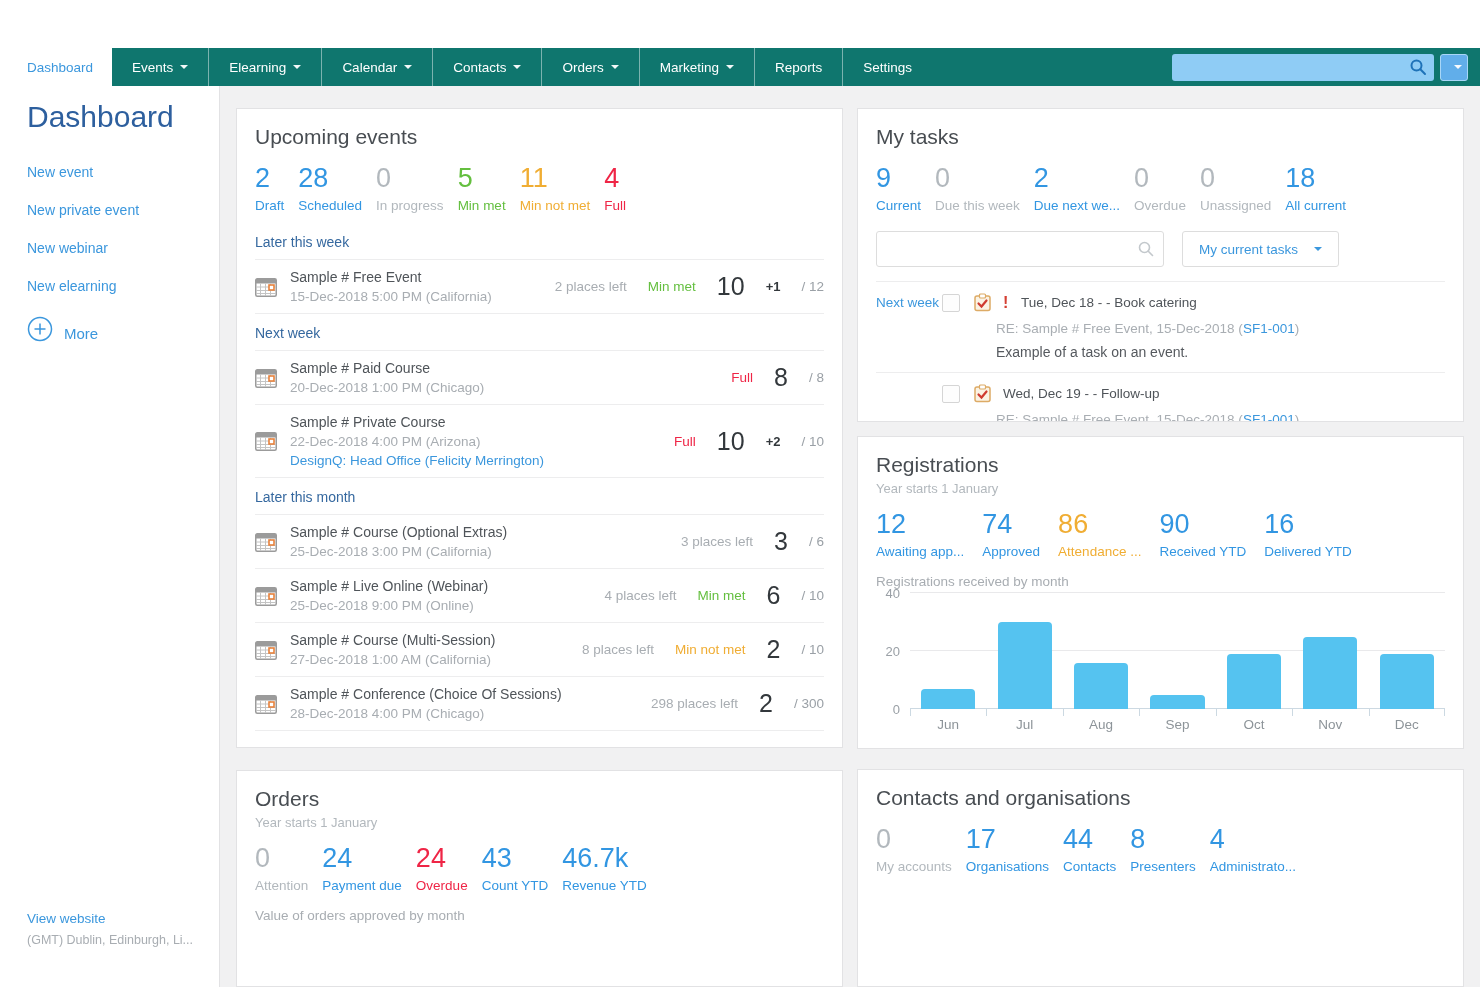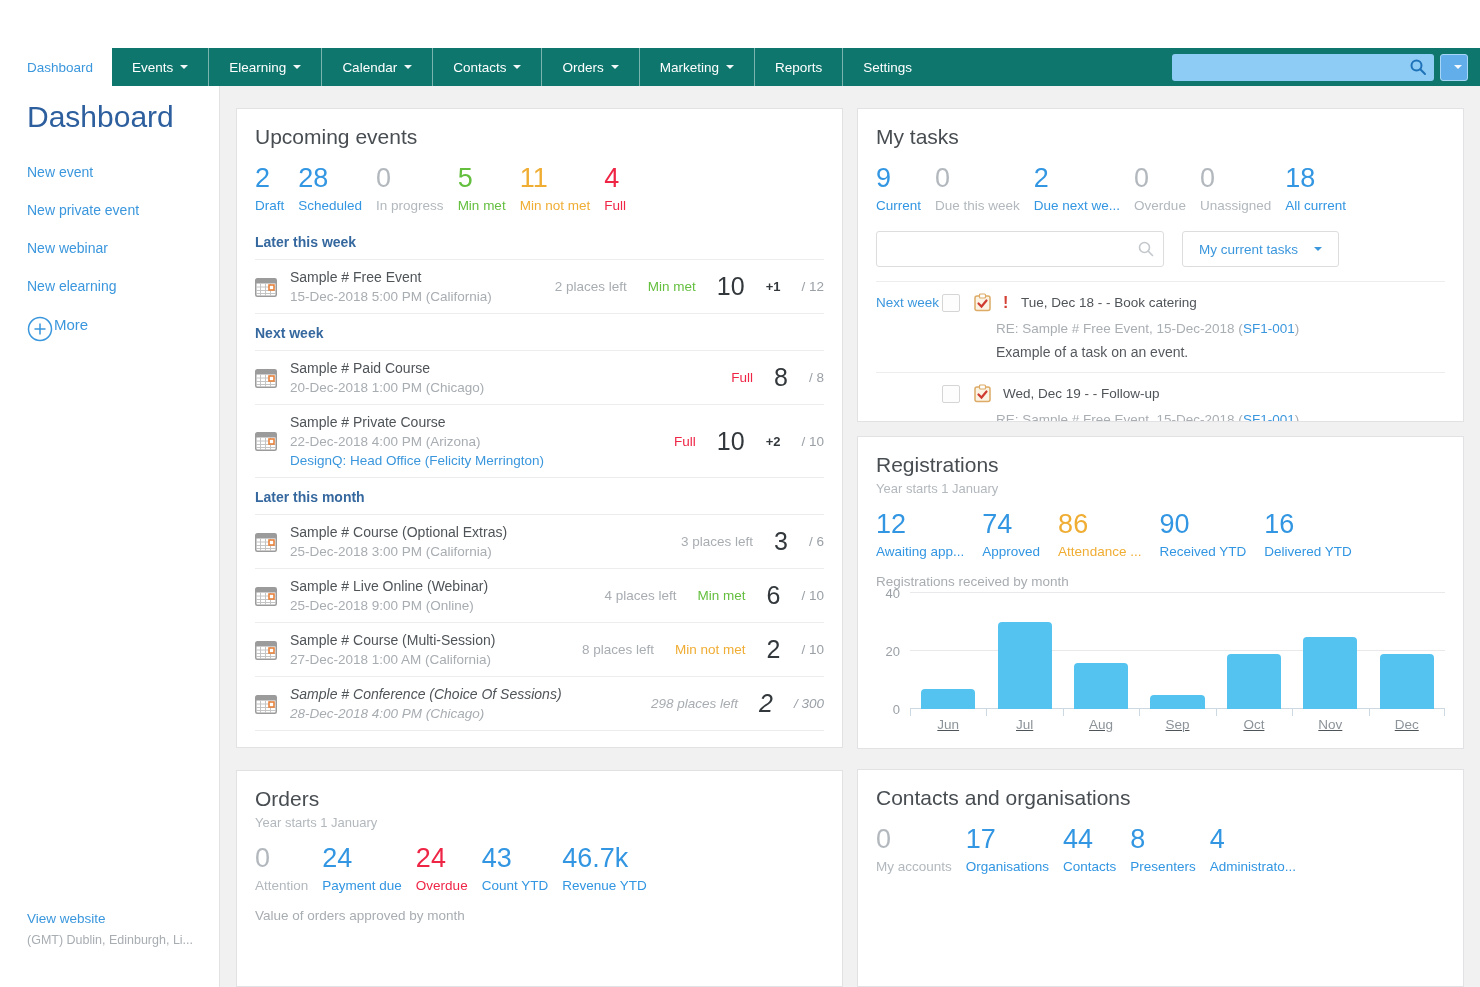--- a/index.html
+++ b/index.html
@@ -24,21 +24,21 @@
   
   .main-wrap { display:flex; height:901px; }
   .sidebar { width:220px; background:#fff; border-right:1px solid #e2e2e4; position:relative; padding:12px 0 0 27px; flex-shrink:0; }
   .content { flex:1; background:#f1f1f2; padding:22px 16px 0 16px; display:flex; gap:14px; overflow:hidden; }
   .col { width:607px; flex-shrink:0; display:flex; flex-direction:column; }
 
   
   .side-title { font-size:30px; line-height:38px; color:#2d5f9e; font-weight:400; }
   .side-links { margin-top:28px; }
   .side-link { display:block; color:#3b97dd; font-size:14px; margin-bottom:22px; cursor:pointer; text-decoration:none; }
-  .side-more { display:flex; align-items:flex-start; gap:1px; margin-top:4px; color:#3b97dd; font-size:15px; cursor:pointer; }
+  .side-more { display:flex; align-items:flex-end; gap:11px; margin-top:4px; color:#3b97dd; font-size:15px; cursor:pointer; }
   .side-footer { position:absolute; bottom:40px; left:27px; width:175px; }
   .side-footer a { color:#3b97dd; font-size:13.5px; cursor:pointer; text-decoration:none; }
   .side-tz { color:#a8adb2; font-size:12.5px; margin-top:7px; white-space:nowrap; overflow:hidden; }
 
   
   .panel { background:#fff; border:1px solid #e2e2e4; padding:14px 18px 16px 18px; }
   .panel-title { font-size:21px; font-weight:400; color:#484d52; line-height:27px; }
   .panel-sub { font-size:13px; color:#b2b8bd; margin-top:3px; }
 
   
@@ -48,22 +48,22 @@
   .stat-label { font-size:13.5px; margin-top:5px; white-space:nowrap; }
   .c-blue { color:#3296e2; }
   .c-gray { color:#b2b8bd; }
   .c-green { color:#64bf3f; }
   .c-amber { color:#f0ad33; }
   .c-red { color:#ef2546; }
 
   
   .event-list { margin-top:10px; }
   .event-list > * + * { border-top:1px solid #ededee; }
-  .event-list > :last-child { border-bottom:1px solid #ededee;font-style:italic; }
-  .group-header { font-size:14px; font-weight:700; color:#35689f; padding:11px 0 9px 0; }
+  .event-list > :last-child { border-bottom:1px solid #ededee; }
+  .group-header { font-size:14px; font-weight:400; color:#35689f; padding:11px 0 9px 0; }
   .event-row { display:flex; align-items:center; padding:9px 0; cursor:pointer; }
   .cal-icon { flex-shrink:0; margin-right:13px; display:flex; }
   .event-main { min-width:0; }
   .event-title { font-size:14px; color:#4f5459; }
   .event-date { font-size:13.5px; color:#a8adb2; margin-top:4px; }
   .event-link { font-size:13.5px; color:#3b97dd; margin-top:4px; cursor:pointer; }
   .event-status { margin-left:auto; display:flex; align-items:center; gap:21px; white-space:nowrap; padding-left:10px; }
   .places { color:#a8adb2; }
   .status { font-size:13.5px; }
   .count { font-size:25px; color:#33383c; line-height:25px; }
@@ -85,21 +85,21 @@
   .checkbox { width:18px; height:18px; border:1px solid #d5d5d5; background:#fdfdfd; border-radius:2px; margin-right:13px; flex-shrink:0; cursor:pointer; }
   .clip-icon { margin-right:11px; flex-shrink:0; display:flex; }
   .task-urgent { color:#d43f33; font-weight:700; font-size:16px; margin-right:10px; width:8px; }
   .task-title { color:#4f5459; }
   .task-sub { margin:9px 0 0 120px; color:#a9aeb3; }
   .task-sub a { color:#3b97dd; cursor:pointer; text-decoration:none; }
   .task-note { margin:8px 0 0 120px; color:#55595e; font-size:14px; }
 
   
   .chart-label { font-size:13.5px; color:#a8adb2; margin-top:15px; }
-  .chart { margin-top:4px;text-decoration:underline; }
+  .chart { margin-top:4px; }
   .chart-plot { position:relative; height:116px; margin-left:34px; }
   .gridline { position:absolute; left:0; right:0; height:1px; background:#e9e9eb; }
   .gridline.baseline { background:#ccd9e2; }
   .ytick { position:absolute; left:-34px; width:24px; text-align:right; font-size:13px; color:#9aa0a6; transform:translateY(50%); }
   .bars { position:absolute; left:0; right:0; top:0; bottom:0; display:flex; align-items:flex-end; }
   .bar-slot { flex:1; display:flex; justify-content:center; height:100%; align-items:flex-end; }
   .bar { width:71%; border-radius:4px 4px 0 0; }
   .xlabels { display:flex; margin-left:34px; }
   .xtick { flex:1; text-align:center; padding-top:8px; font-size:13.5px; color:#8d9499; position:relative; }
   .xtick::before { content:''; position:absolute; left:0; top:0; width:1px; height:7px; background:#ccd9e2; }

